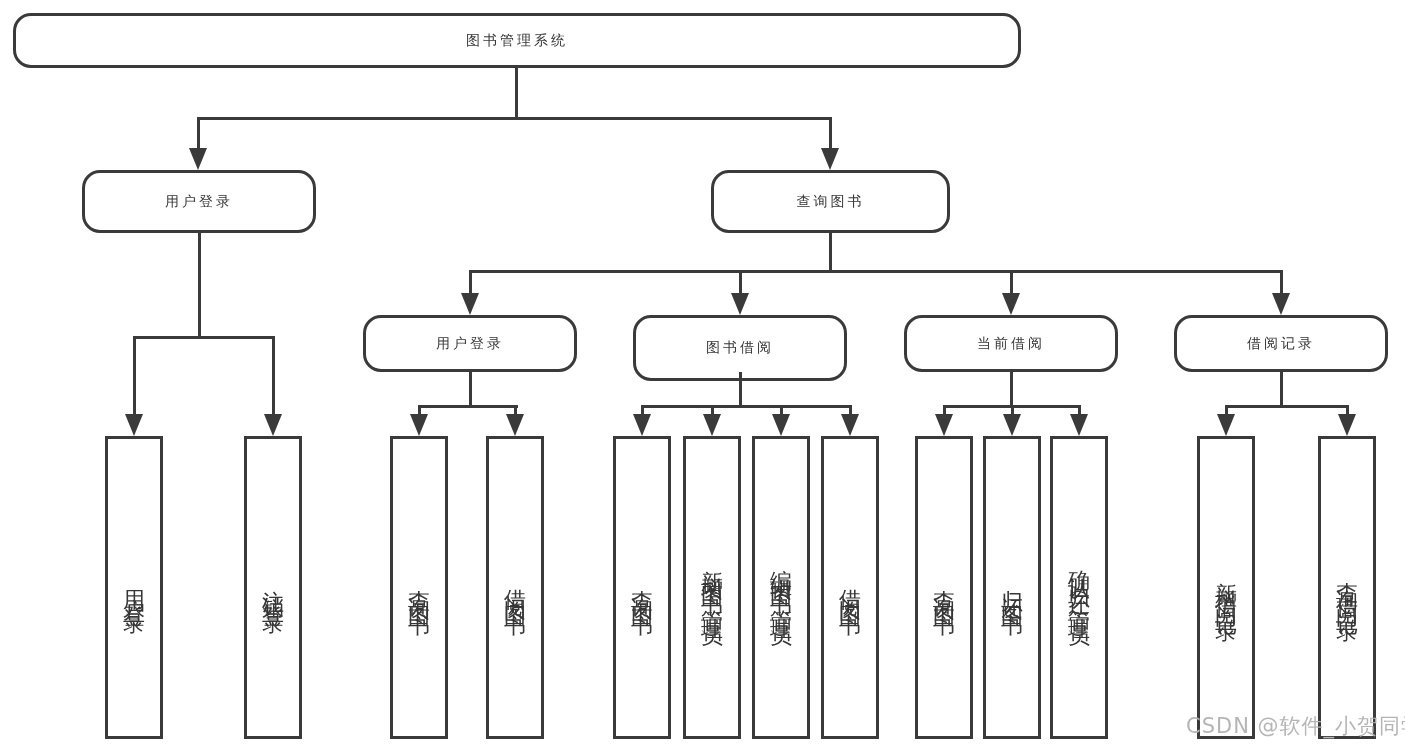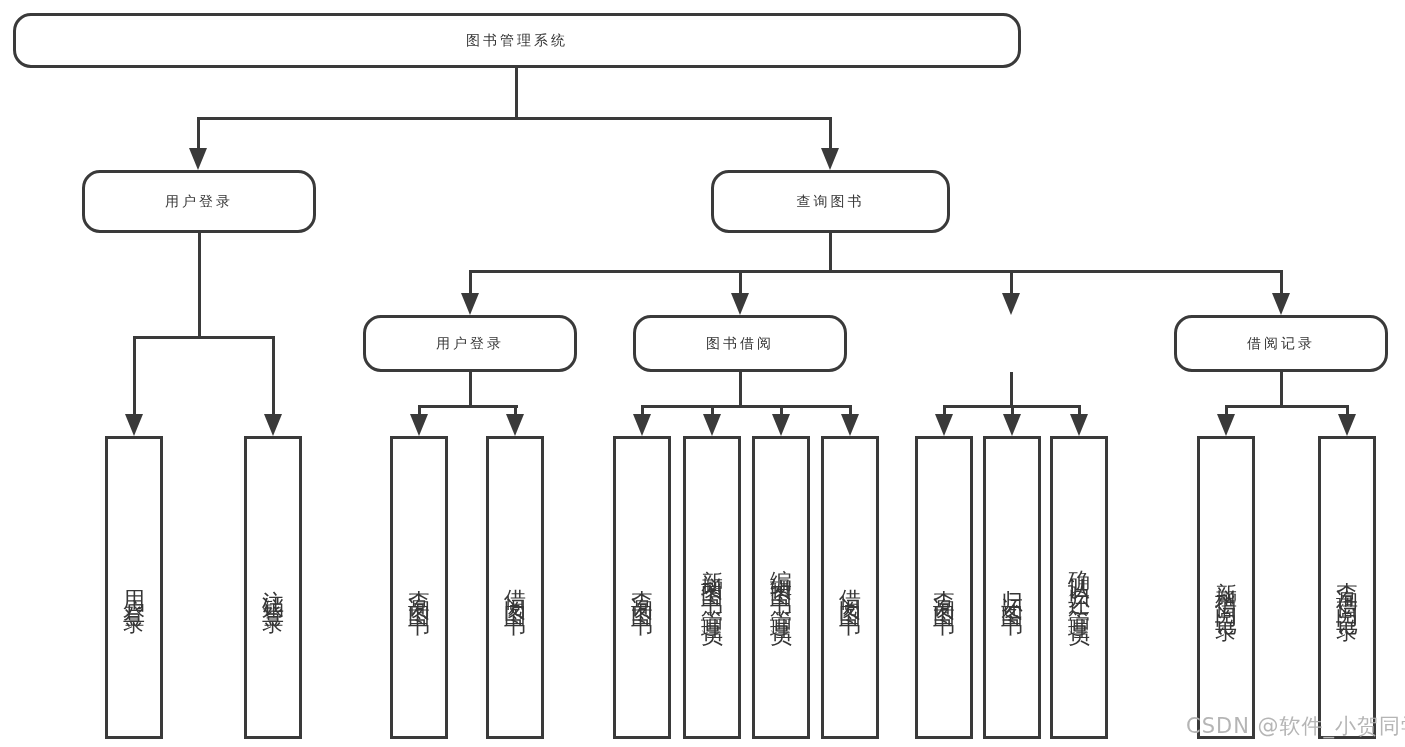--- a/index.html
+++ b/index.html
@@ -62,22 +62,25 @@
   <div class="box hbox" style="left:82px; top:170px; width:234px; height:63px">
     <span>用户登录</span>
   </div>
   <div class="box hbox" style="left:711px; top:170px; width:239px; height:63px">
     <span>查询图书</span>
   </div>
 
   <div class="box hbox" style="left:363px; top:315px; width:214px; height:57px">
     <span>用户登录</span>
   </div>
-  <div class="box hbox" style="left:633px; top:315px; width:214px; height:57px">
+  <div class="box hbox" style="left:633px; top:315px; width:214px; height:66px">
     <span>图书借阅</span>
+  </div>
+  <div class="box hbox" style="left:904px; top:315px; width:214px; height:57px">
+    <span>当前借阅</span>
   </div>
   <div class="box hbox" style="left:1174px; top:315px; width:214px; height:57px">
     <span>借阅记录</span>
   </div>
 
   <div class="box vbox" style="left:105px; top:436px; width:58px; height:303px">
     <span class="vtext">用户登录</span>
   </div>
   <div class="box vbox" style="left:244px; top:436px; width:58px; height:303px">
     <span class="vtext">注销登录</span>

